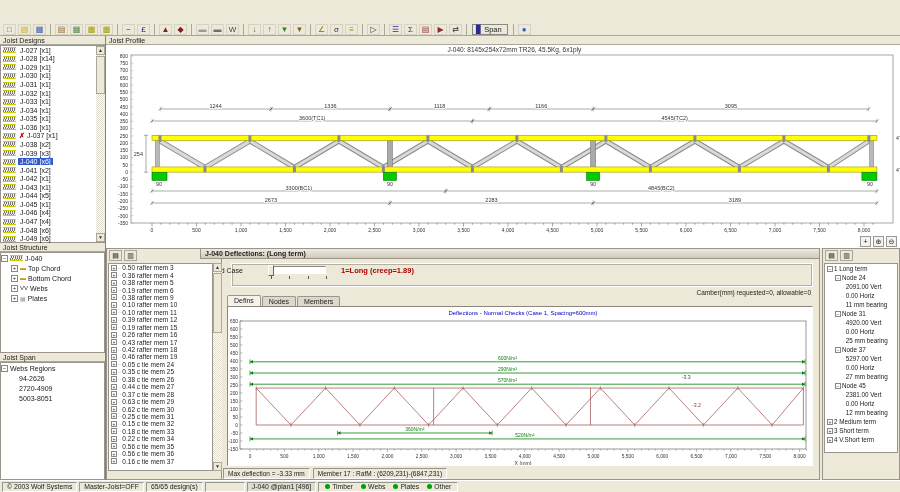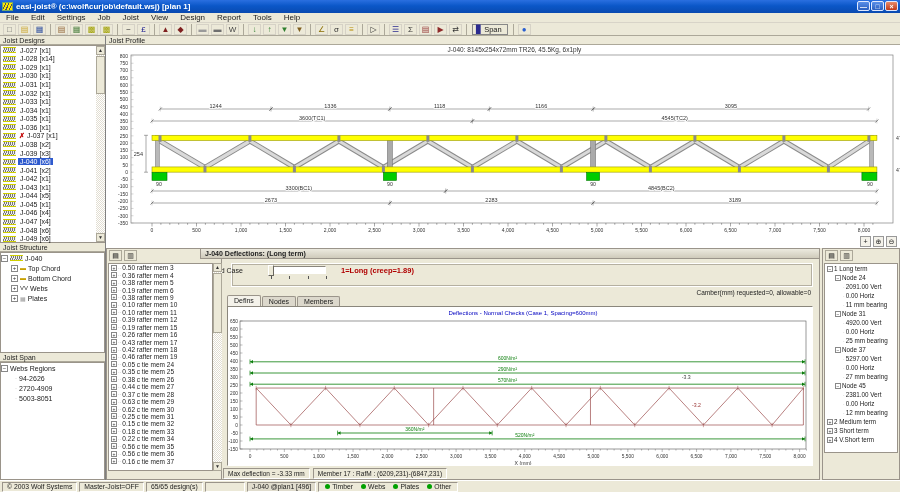--- a/index.html
+++ b/index.html
@@ -111,42 +111,21 @@
   #sb-legend{display:flex;gap:8px;height:10px;border:1px solid;border-color:#9a948a #fff #fff #9a948a;
      align-items:center;padding:0 6px;font-size:6.8px}
   .dot{width:5px;height:5px;border-radius:50%;display:inline-block;margin-right:2px}
   svg text{font-family:"Liberation Sans",sans-serif}
 </style>
 </head>
 <body>
 
 <div id="app">
 
-  <div id="titlebar">
-    <span id="app-icon"></span>
-    <span>easi-joist®  (c:\wolf\curjob\default.wsj)  [plan 1]</span>
-    <span class="winbtns">
-      <span class="wb">—</span>
-      <span class="wb">□</span>
-      <span class="wb close">×</span>
-    </span>
-  </div>
-
-  <div id="menubar">
-      <span class="menu-item">File</span>
-      <span class="menu-item">Edit</span>
-      <span class="menu-item">Settings</span>
-      <span class="menu-item">Job</span>
-      <span class="menu-item">Joist</span>
-      <span class="menu-item">View</span>
-      <span class="menu-item">Design</span>
-      <span class="menu-item">Report</span>
-      <span class="menu-item">Tools</span>
-      <span class="menu-item">Help</span>
-    </div>
+
   <div id="toolbar">
       <span class="tbtn" style="color: rgb(102, 102, 102);">□</span>
       <span class="tbtn" style="color: rgb(201, 162, 39);">▤</span>
       <span class="tbtn" style="color: rgb(47, 79, 159);">▦</span>
       <span class="tsep"></span>
       <span class="tbtn" style="color: rgb(138, 90, 42);">▤</span>
       <span class="tbtn" style="color: rgb(74, 127, 63);">▦</span>
       <span class="tbtn" style="color: rgb(160, 160, 0);">▩</span>
       <span class="tbtn" style="color: rgb(160, 160, 0);">▩</span>
       <span class="tsep"></span>

